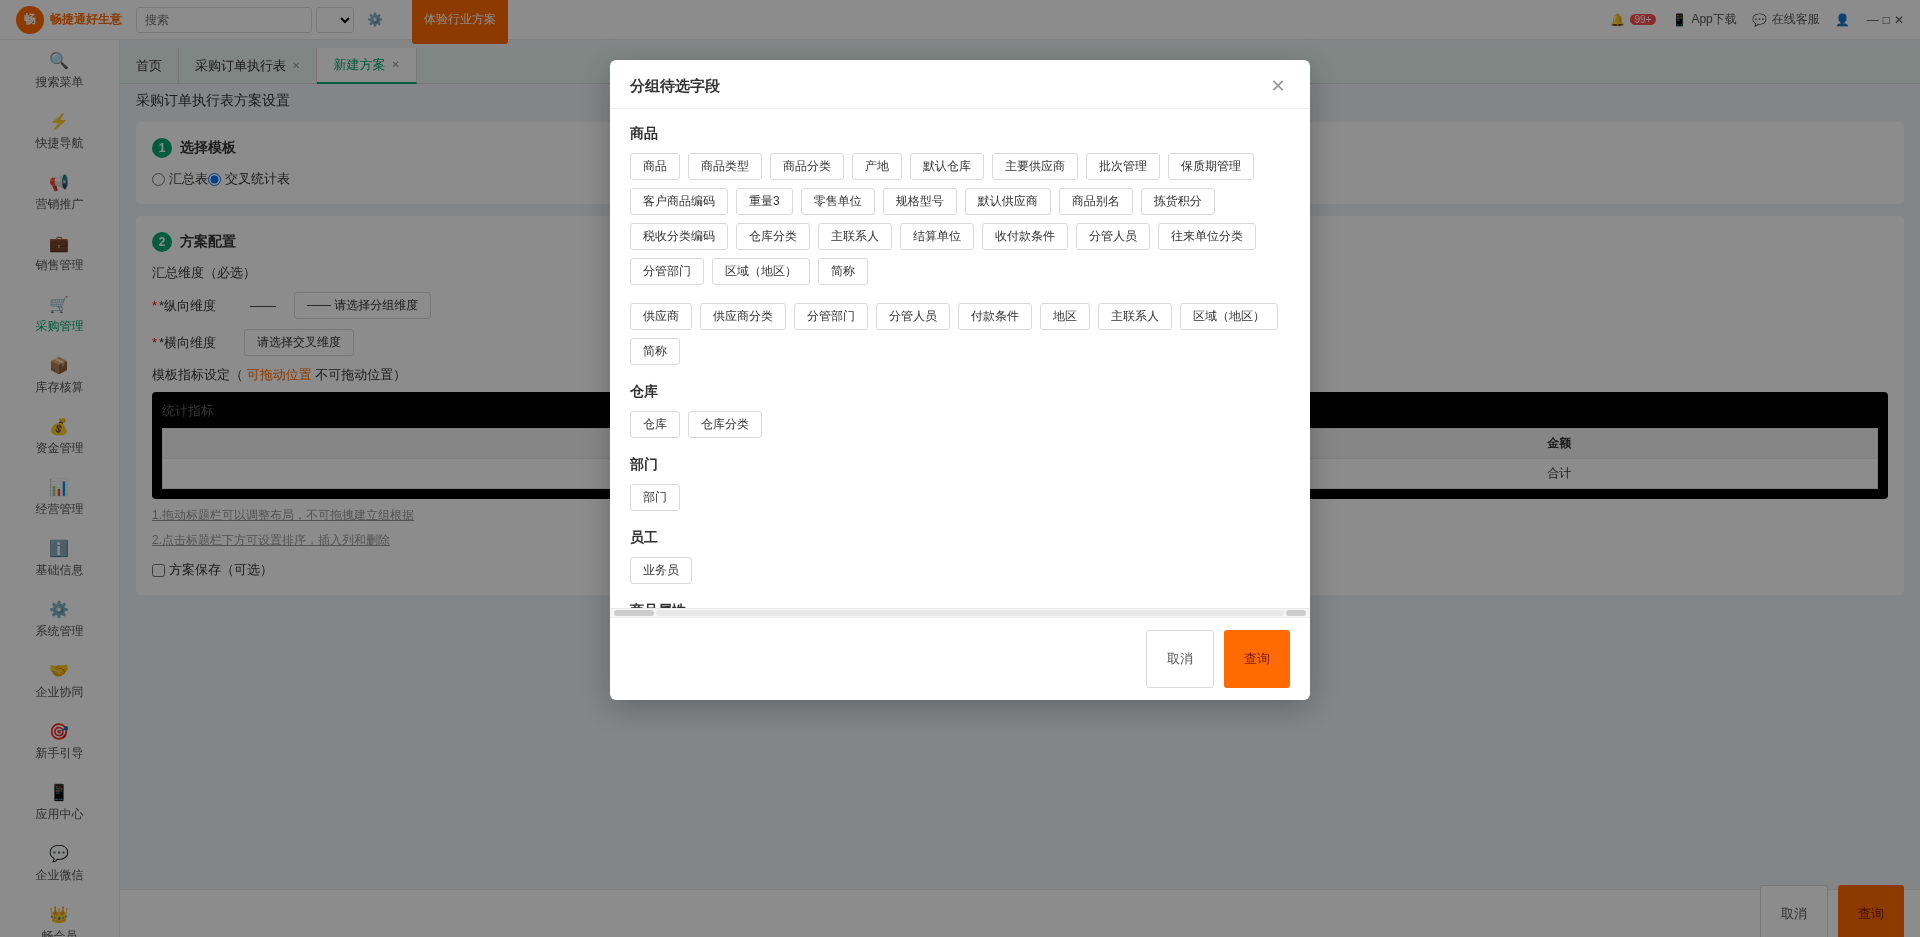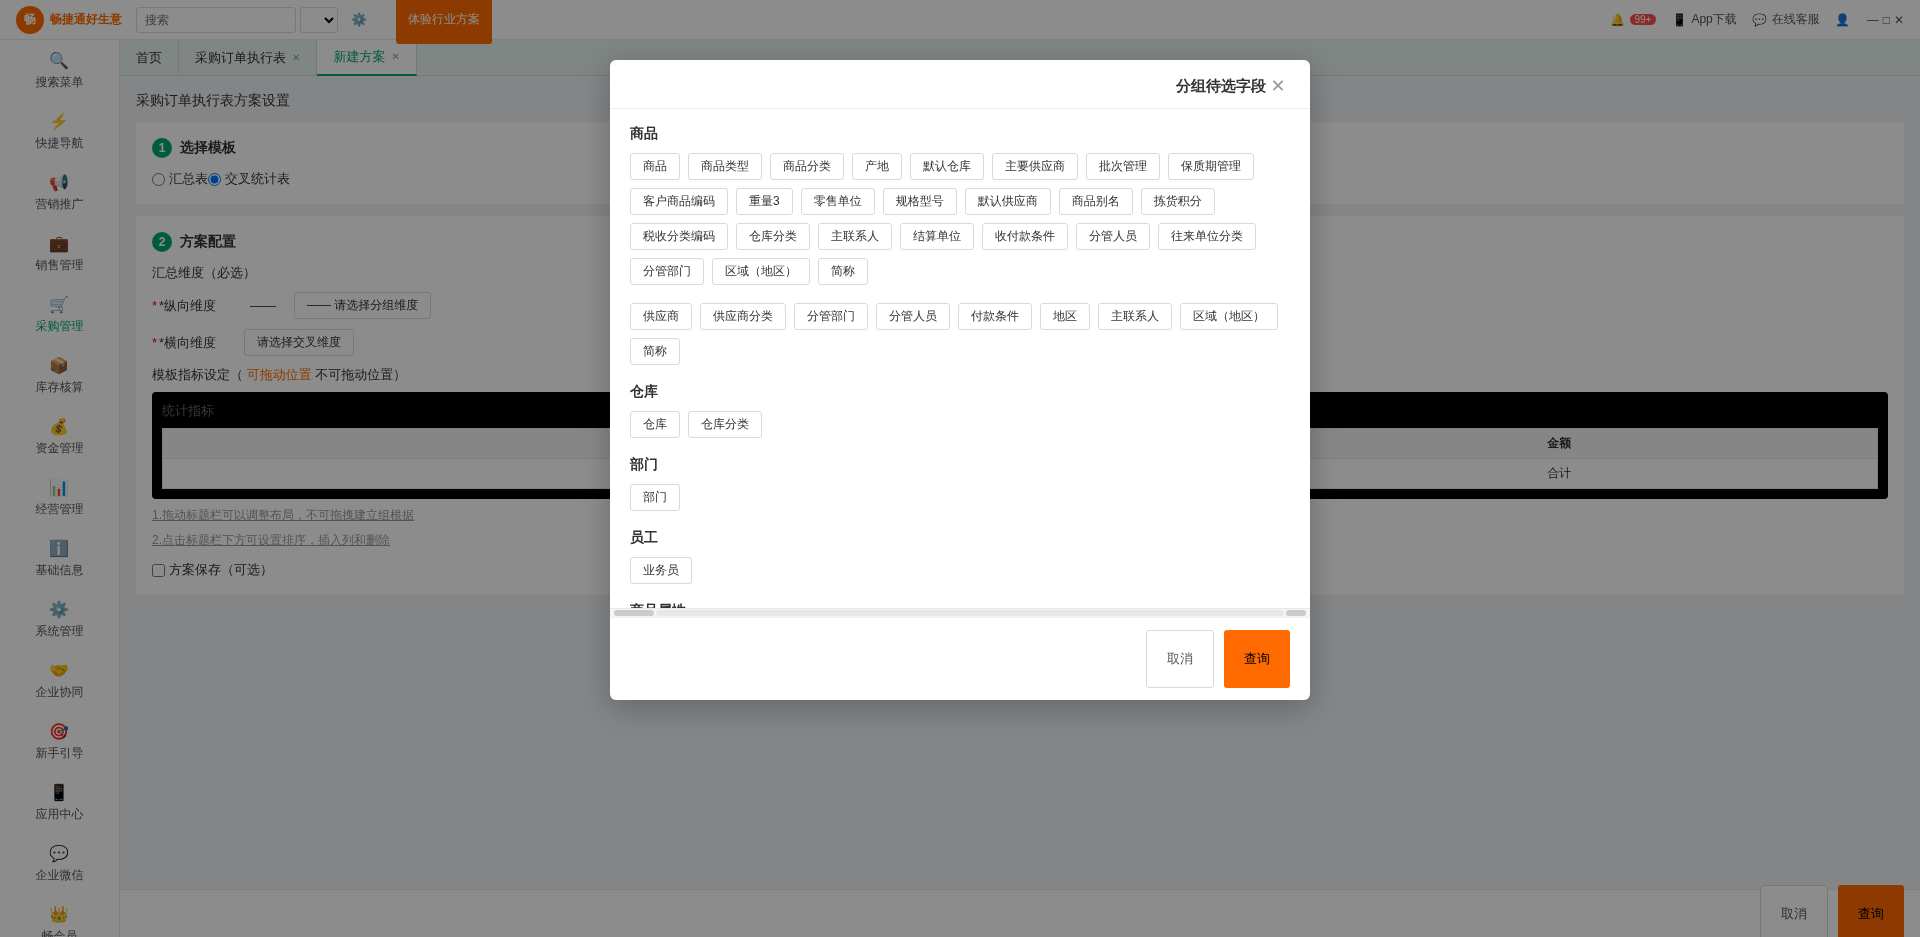--- a/index.html
+++ b/index.html
@@ -73,21 +73,21 @@
     }
 
     
     .tab-bar {
       height: 36px;
       background: #e8f5f0;
       display: flex;
       align-items: center;
       padding: 0 0;
       position: fixed;
-      top: 40px; left: 120px; right: 0;
+      top: 48px; left: 120px; right: 0;
       z-index: 99;
       border-bottom: 1px solid #d9d9d9;
     }
     .tab-item {
       height: 36px; display: flex; align-items: center;
       padding: 0 16px; font-size: 13px; cursor: pointer;
       border-right: 1px solid #d9d9d9;
       position: relative;
     }
     .tab-item.active {
@@ -157,21 +157,21 @@
     }
     .dialog {
       background: #fff;
       border-radius: 6px;
       width: 700px;
       max-height: 640px;
       display: flex; flex-direction: column;
       box-shadow: 0 8px 32px rgba(0,0,0,0.25);
     }
     .dialog-header {
-      display: flex; align-items: center; justify-content: flex-end;
+      display: flex; align-items: center; justify-content: space-between;
       padding: 14px 20px 10px;
       border-bottom: 1px solid #f0f0f0;
     }
     .dialog-title { font-size: 15px; font-weight: bold; color: #333; }
     .dialog-close {
       cursor: pointer; color: #999; font-size: 18px;
       width: 24px; height: 24px; display: flex; align-items: center; justify-content: center;
     }
     .dialog-body {
       flex: 1; overflow-y: auto; padding: 16px 20px;
@@ -203,21 +203,21 @@
       padding: 12px 20px;
       border-top: 1px solid #f0f0f0;
     }
     .btn-cancel {
       padding: 6px 20px; border: 1px solid #d9d9d9;
       background: #fff; border-radius: 3px;
       cursor: pointer; font-size: 13px; color: #555;
     }
     .btn-confirm {
       padding: 20px 20px; border: none;
-      background: #ff6b00; color: #000000; border-radius: 3px;
+      background: #ff6b00; color: #7f1d1d; border-radius: 3px;
       cursor: pointer; font-size: 13px;
     }
 
     
     .bg-form-row {
       display: flex; align-items: center; gap: 12px;
       margin-bottom: 10px;
     }
     .bg-label { font-size: 13px; color: #333; min-width: 80px; }
     .required-star { color: red; margin-right: 2px; }
@@ -263,21 +263,21 @@
 <body>
 
 <div class="top-header">
   <div class="logo-area">
     <div class="logo-icon">
       <span>畅</span>
     </div>
     <span style="font-size:12px;">畅捷通好生意</span>
   </div>
   <div class="header-search">
-    <input type="text" style="width: 160px;" placeholder="搜索">
+    <input type="text" style="width: 176px;" placeholder="搜索">
     <select class="header-dropdown">
       <option></option>
     </select>
     <div class="header-gear" title="">⚙️</div>
     <button class="experience-btn">体验行业方案</button>
   </div>
   <div class="header-right">
     <div class="header-right-item">
       <span>🔔</span>
       <span class="badge">99+</span>

